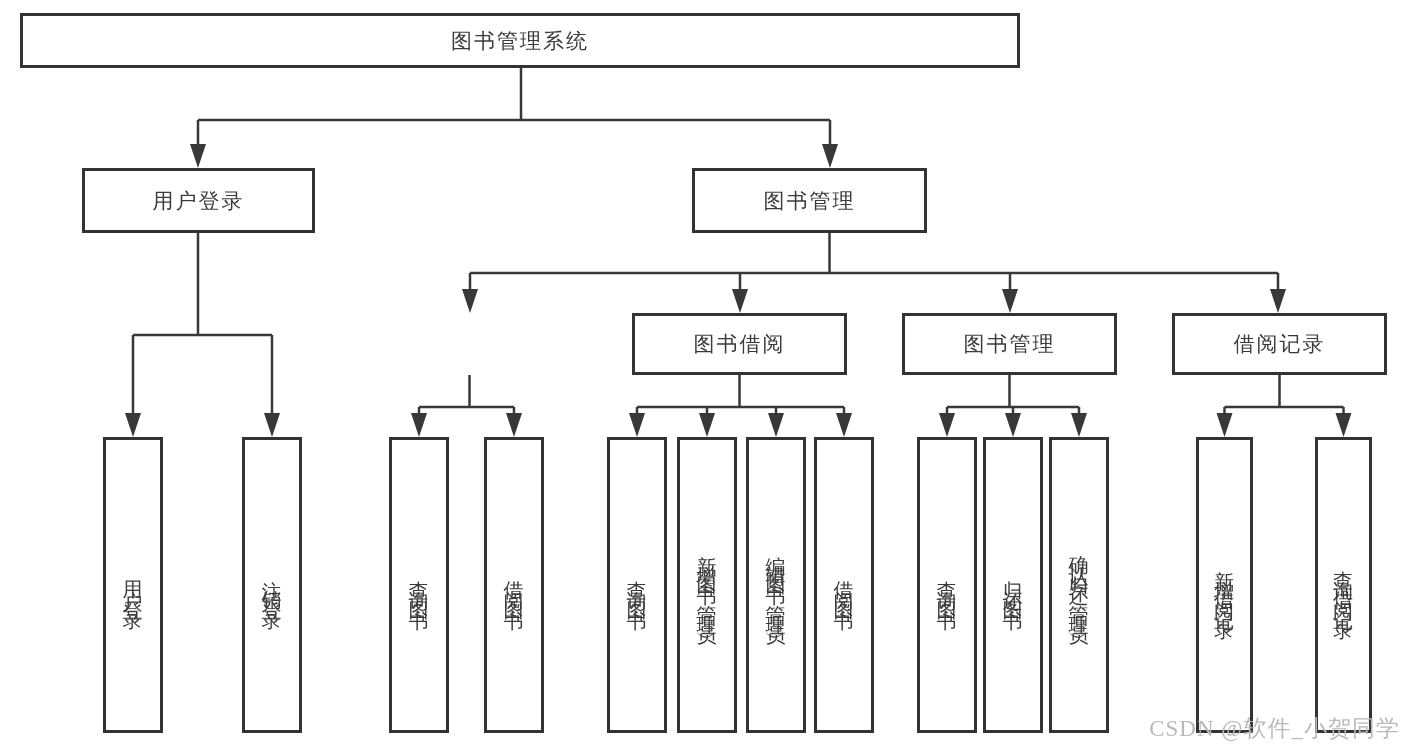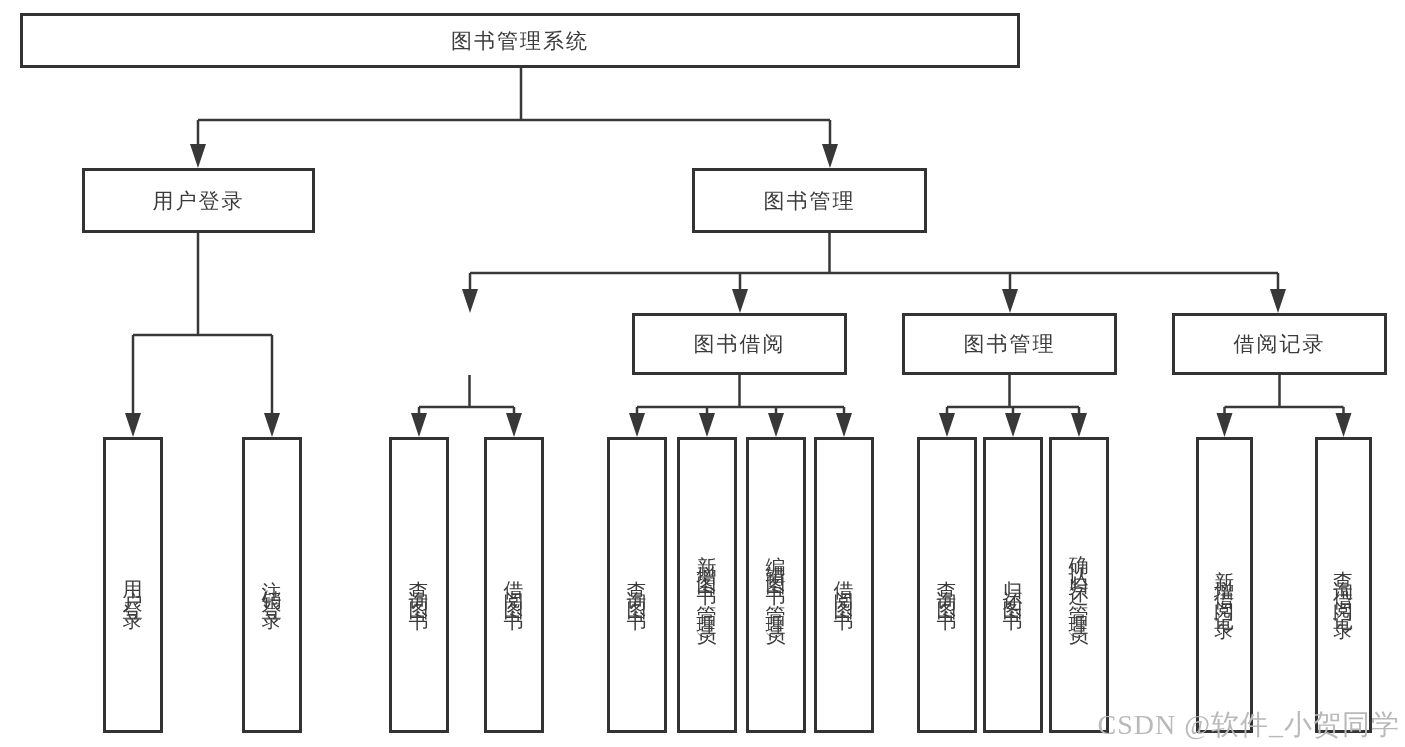--- a/index.html
+++ b/index.html
@@ -34,21 +34,21 @@
     font-size: 20px;
     color: #3b3b3b;
     letter-spacing: 10px;
     line-height: 1;
     white-space: nowrap;
   }
   .watermark {
     position: absolute;
     right: 5px;
     bottom: 2px;
-    font-size: 28px;
+    font-size: 23px;
     color: #b9b9b9;
     letter-spacing: 1px;
     z-index: 5;
     white-space: nowrap;
   }
 </style>
 </head>
 <body>
 
 <div class="stage">

